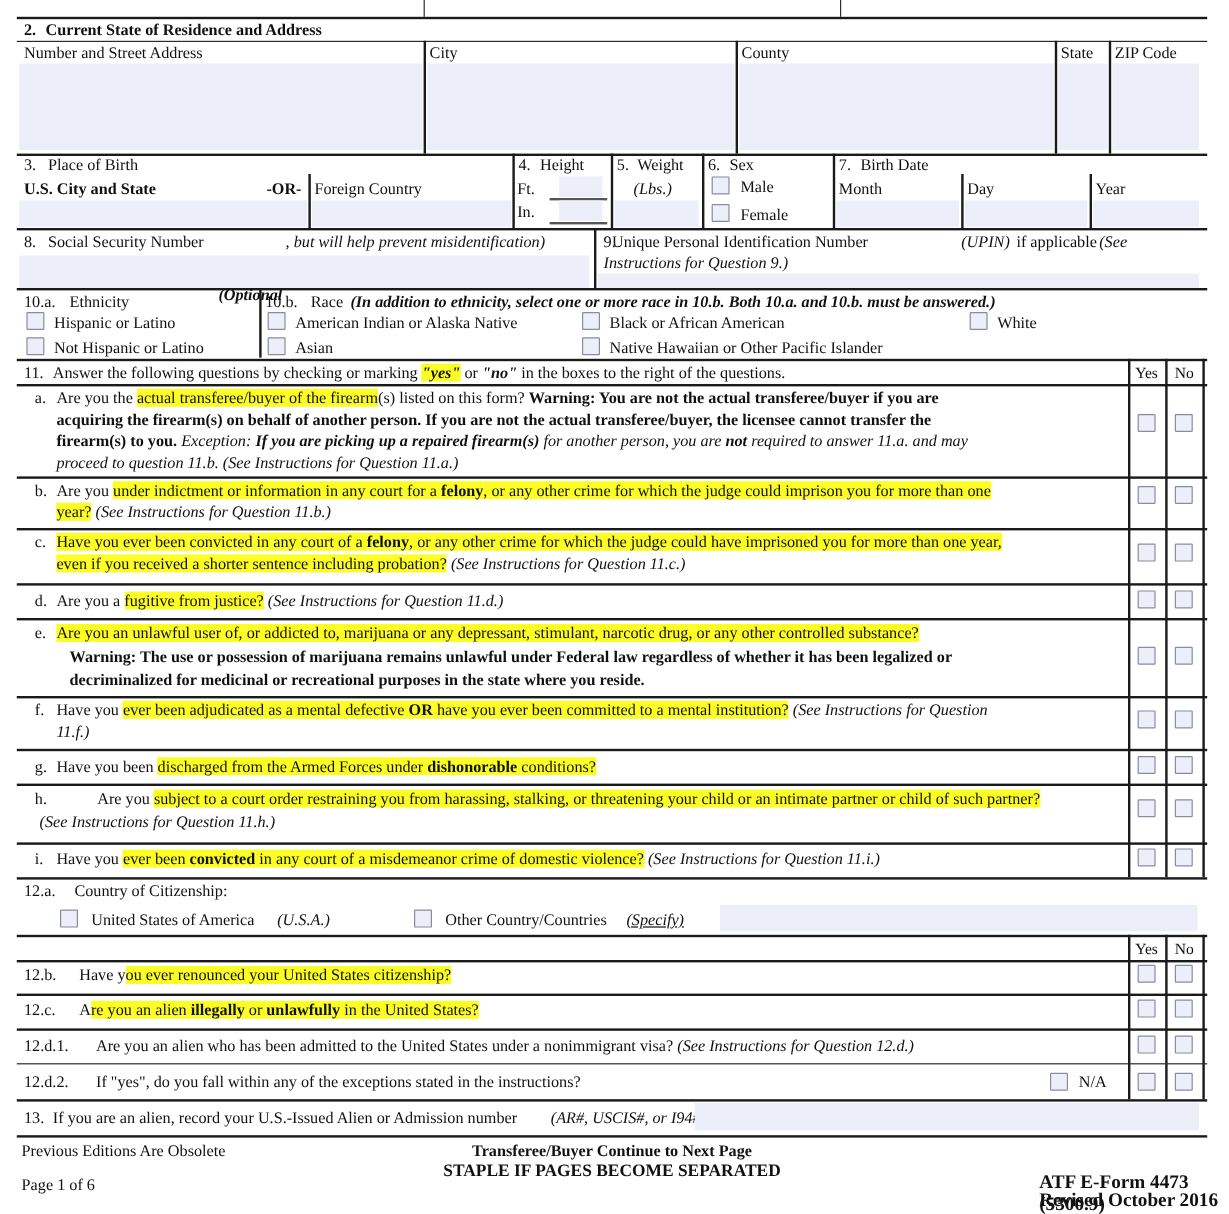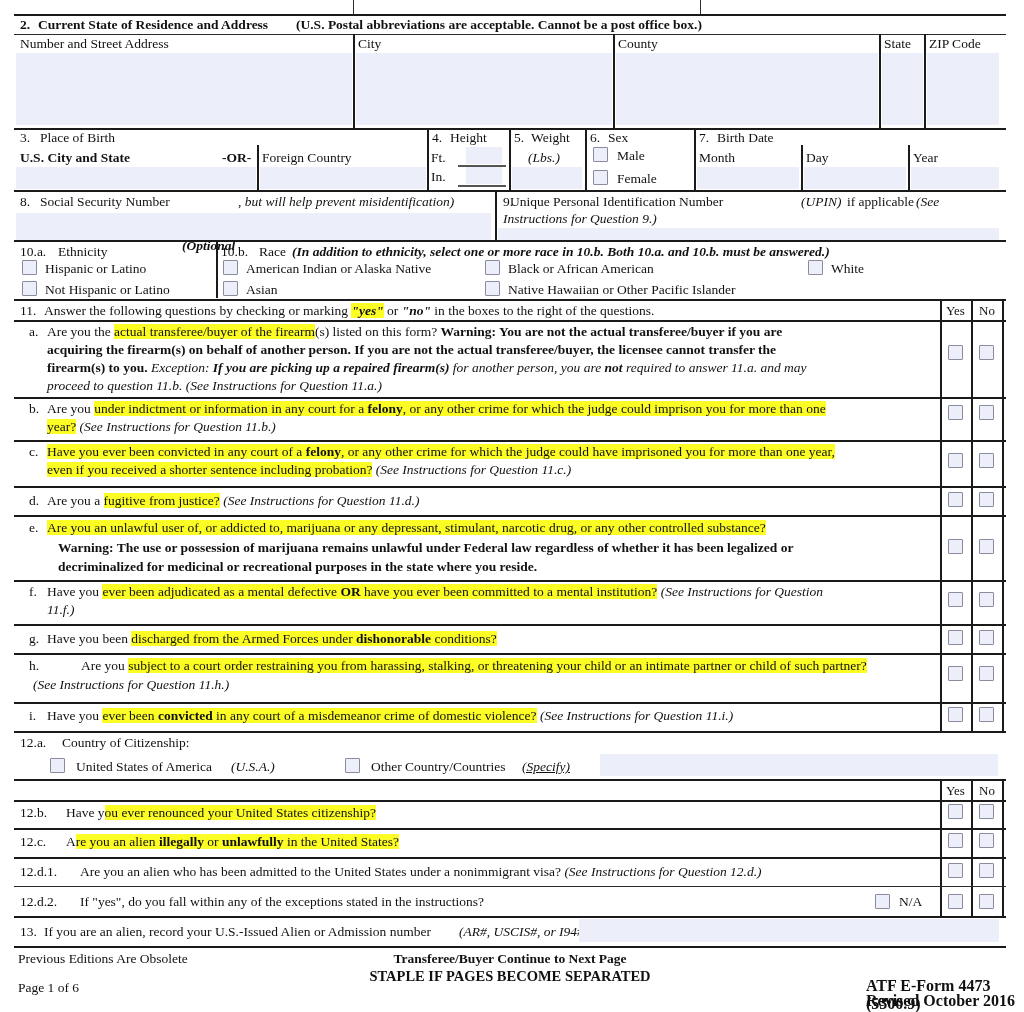--- a/index.html
+++ b/index.html
@@ -71,21 +71,20 @@
 <body>
 
 <div class="form">
 
   <div class="vrule thin" style="left:353px;top:0;height:14px;"></div>
   <div class="vrule thin" style="left:700px;top:0;height:14px;"></div>
   <div class="hrule" style="top:14px;"></div>
 
   <div class="lbl b" style="left:20px;top:17px;">2.</div>
   <div class="lbl b" style="left:38px;top:17px;">Current State of Residence and Address</div>
-  <div class="lbl b" style="left:296px;top:17px;">(U.S. Postal abbreviations are acceptable.  Cannot be a post office box.)</div>
 
   <div class="hrule thin" style="top:34px;"></div>
 
   <div class="lbl" style="left:20px;top:36px;">Number and Street Address</div>
   <div class="lbl" style="left:358px;top:36px;">City</div>
   <div class="lbl" style="left:618px;top:36px;">County</div>
   <div class="lbl" style="left:884px;top:36px;">State</div>
   <div class="lbl" style="left:929px;top:36px;">ZIP Code</div>
 
   <div class="vrule" style="left:353px;top:34px;height:94px;"></div>

